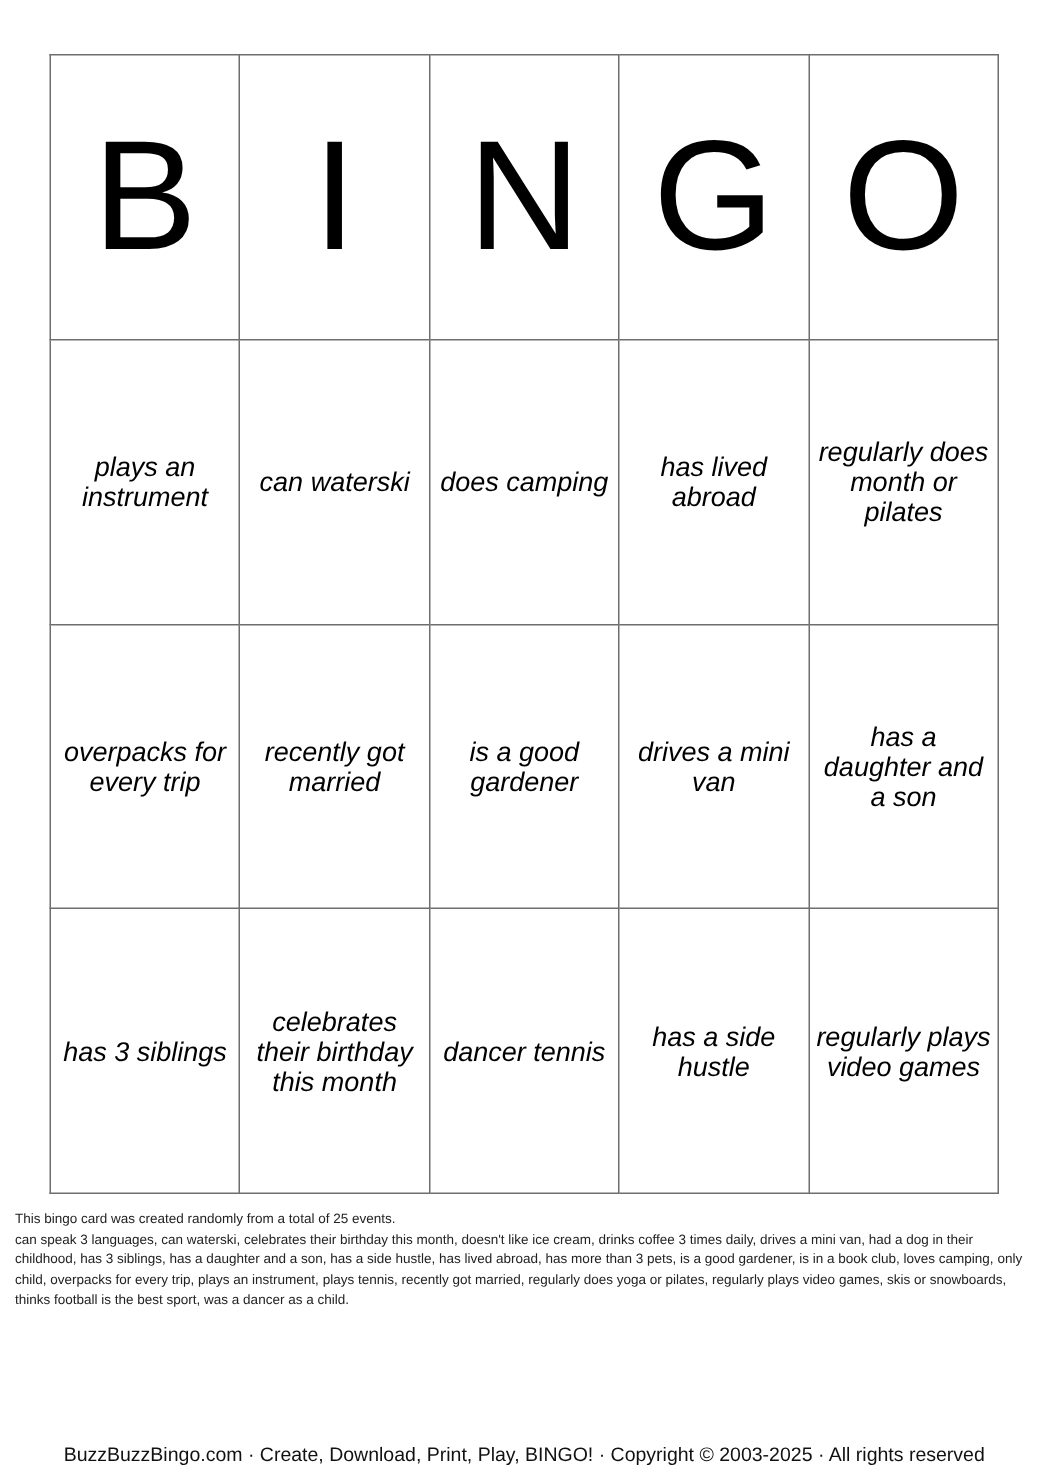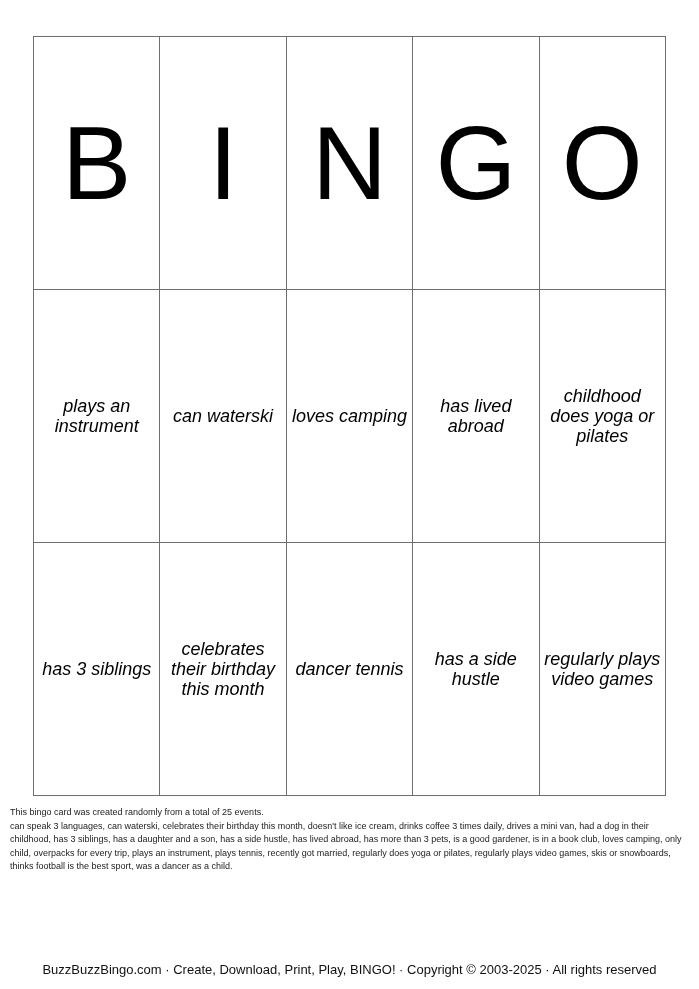--- a/index.html
+++ b/index.html
@@ -25,23 +25,30 @@
       <tr class="hdr">
     <td>B</td>
     <td>I</td>
     <td>N</td>
     <td>G</td>
     <td>O</td>
   </tr>
   <tr>
     <td class="cell">plays an instrument</td>
     <td class="cell">can waterski</td>
-    <td class="cell">loves camping</td>
+    <td class="cell">does camping</td>
     <td class="cell">has lived abroad</td>
-    <td class="cell">childhood does yoga or pilates</td>
+    <td class="cell">regularly does month or pilates</td>
+  </tr>
+  <tr>
+    <td class="cell">overpacks for every trip</td>
+    <td class="cell">recently got married</td>
+    <td class="cell">is a good gardener</td>
+    <td class="cell">drives a mini van</td>
+    <td class="cell">has a daughter and a son</td>
   </tr>
   <tr>
     <td class="cell">has 3  siblings</td>
     <td class="cell">celebrates their birthday this month</td>
     <td class="cell">dancer tennis</td>
     <td class="cell">has a side hustle</td>
     <td class="cell">regularly plays video games</td>
   </tr>
 </tbody>
   </table>

